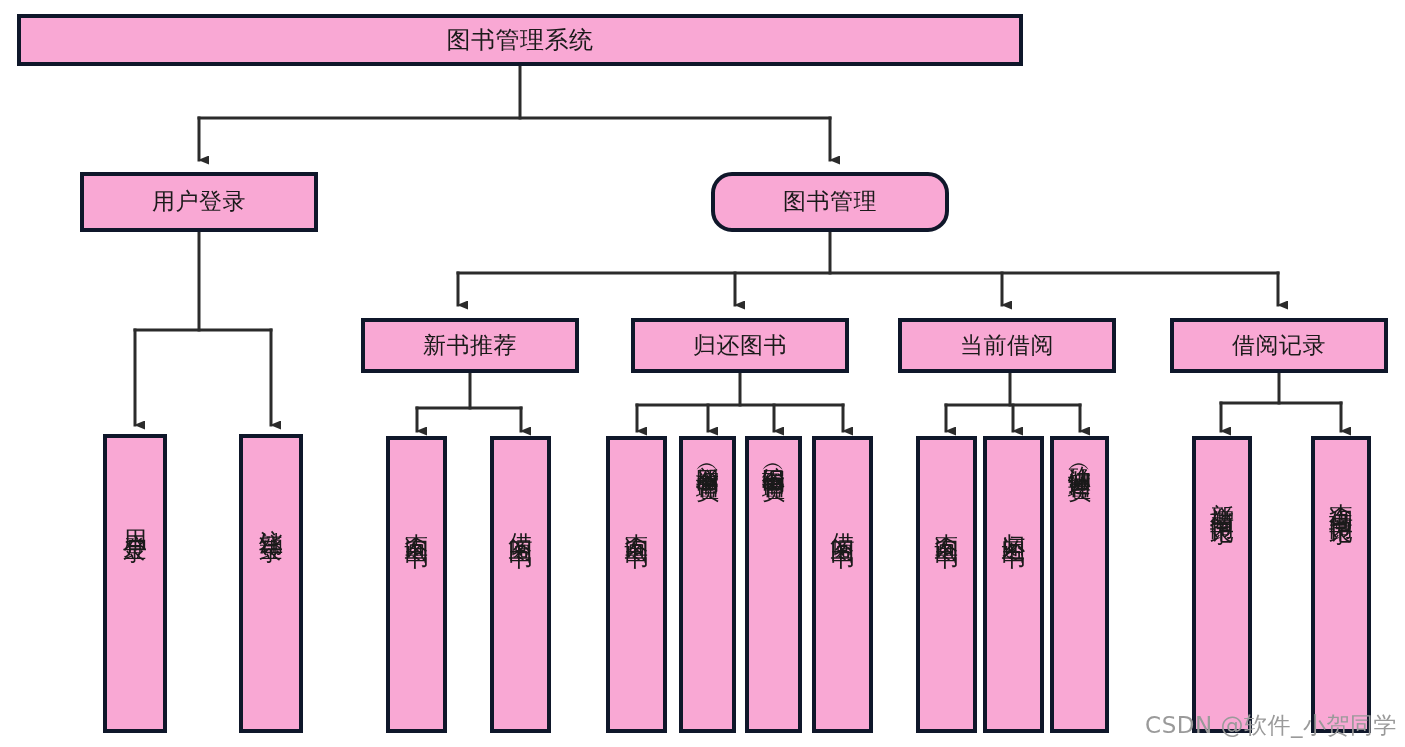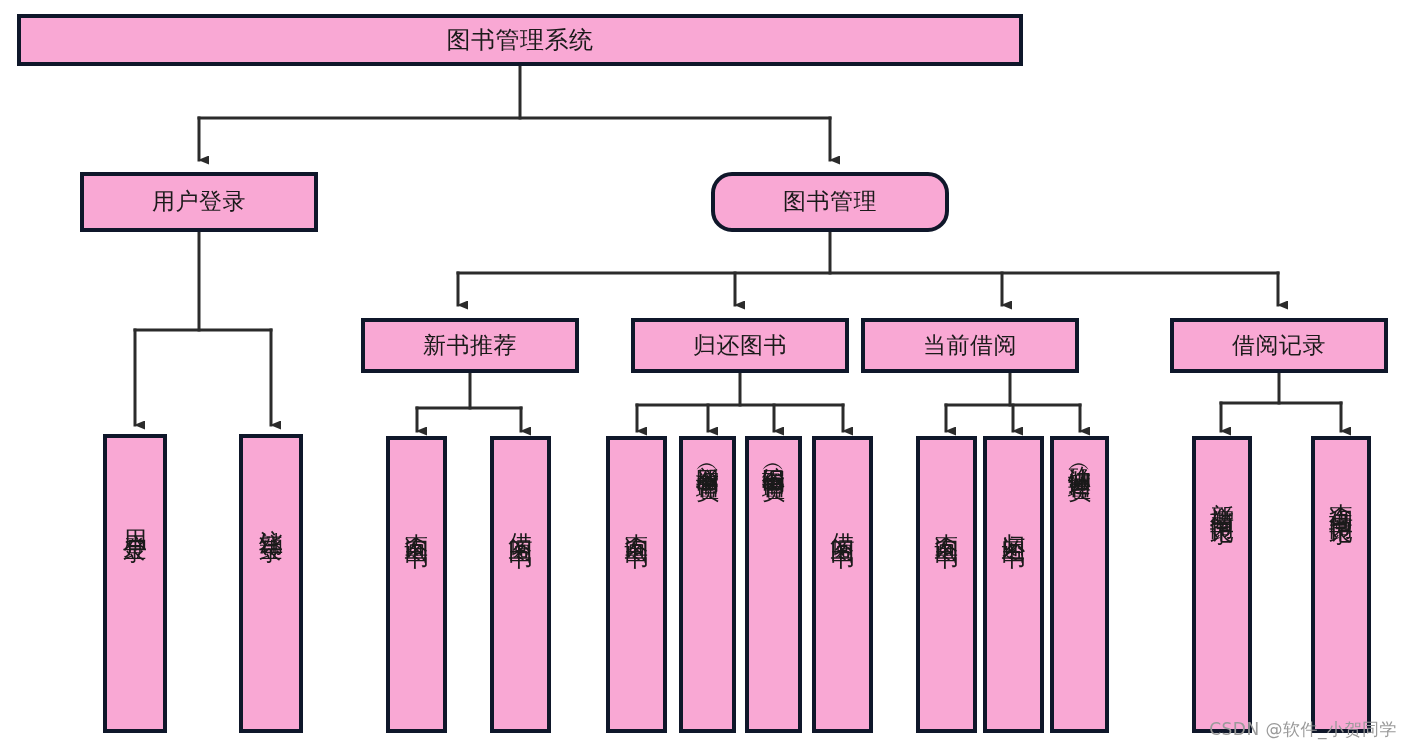--- a/index.html
+++ b/index.html
@@ -64,21 +64,21 @@
     white-space: nowrap;
   }
   .node.vertical.tall-text .node-label {
     font-size: 23px;
     letter-spacing: 2px;
   }
   .watermark {
     position: absolute;
     right: 8px;
     bottom: 6px;
-    font-size: 17px;
+    font-size: 23px;
     color: #9a9a9a;
     letter-spacing: 0.5px;
     font-family: "DejaVu Sans", "Liberation Sans", sans-serif;
     white-space: nowrap;
   }
 </style>
 </head>
 <body>
 
 <div id="diagram-root">
@@ -147,21 +147,21 @@
   </div>
 
   <div class="node horizontal" style="left:361px; top:318px; width:218px; height:55px;">
     <span class="node-label">新书推荐</span>
   </div>
 
   <div class="node horizontal" style="left:631px; top:318px; width:218px; height:55px;">
     <span class="node-label">归还图书</span>
   </div>
 
-  <div class="node horizontal" style="left:861px; top:318px; width:218px; height:55px;">
+  <div class="node horizontal" style="left:898px; top:318px; width:218px; height:55px;">
     <span class="node-label">当前借阅</span>
   </div>
 
   <div class="node horizontal" style="left:1170px; top:318px; width:218px; height:55px;">
     <span class="node-label">借阅记录</span>
   </div>
 
   <div class="node vertical" style="left:103px; top:434px; width:64px; height:299px; padding-top:72px;">
     <span class="node-label">用户登录</span>
   </div>

